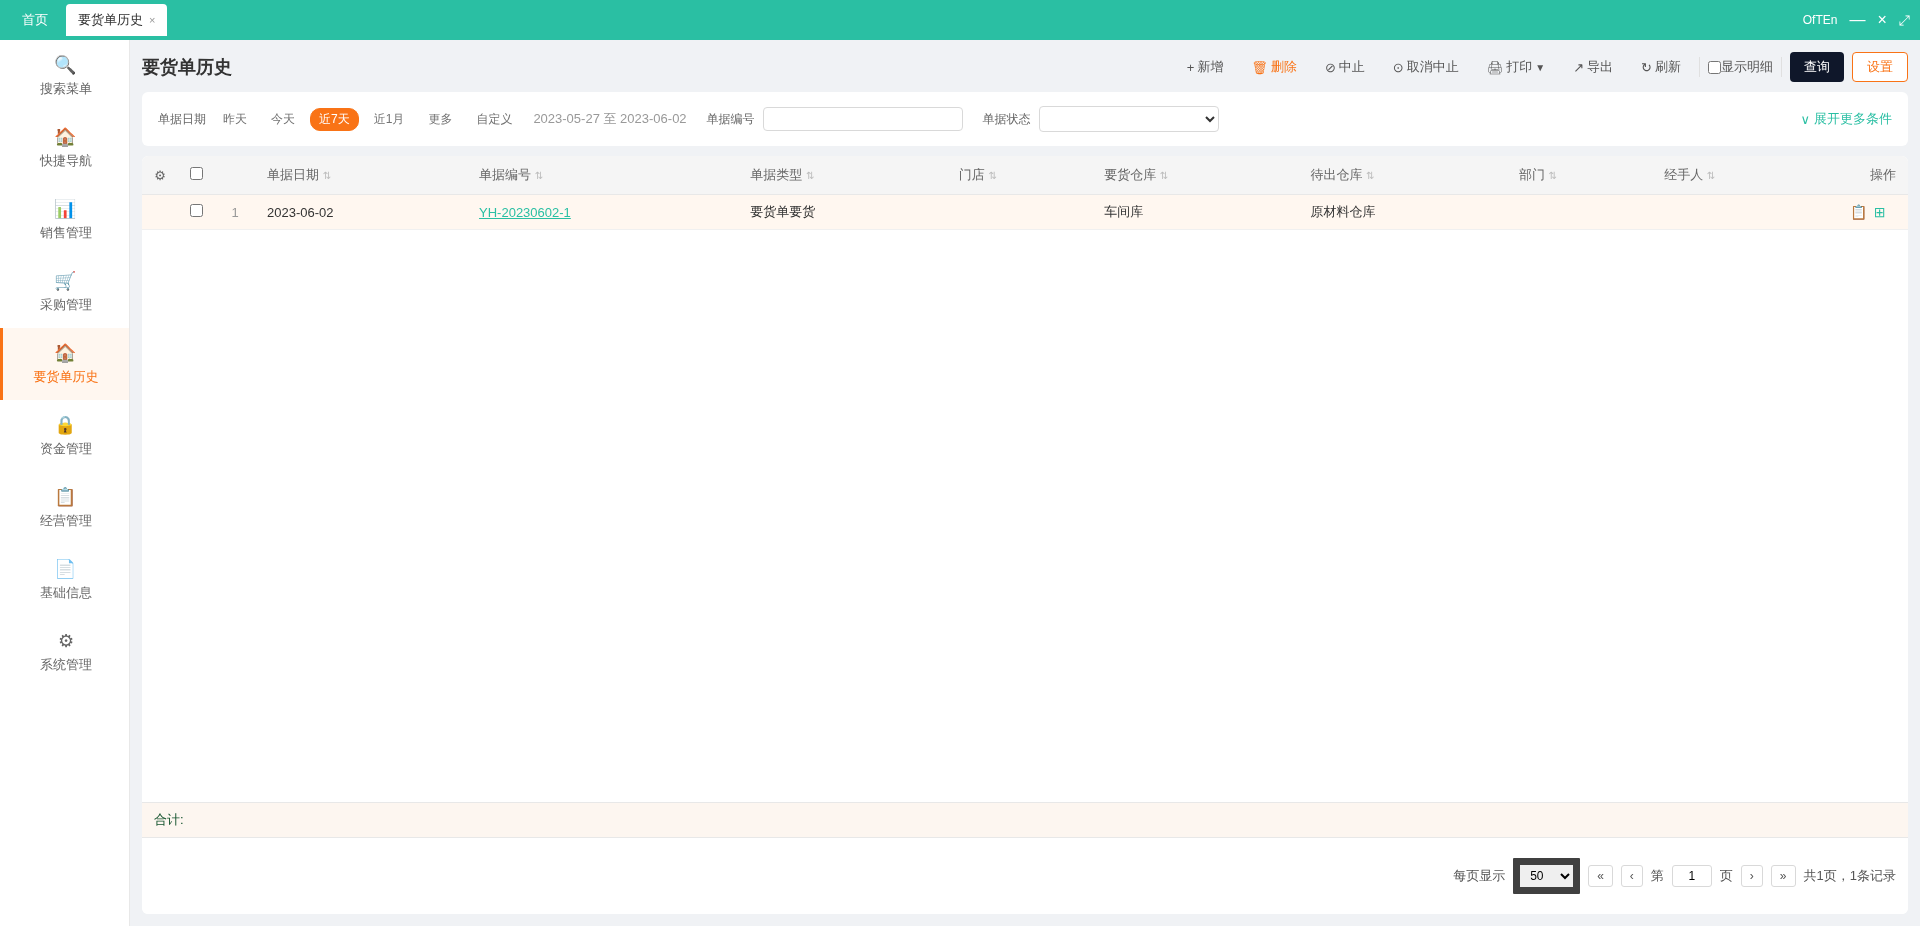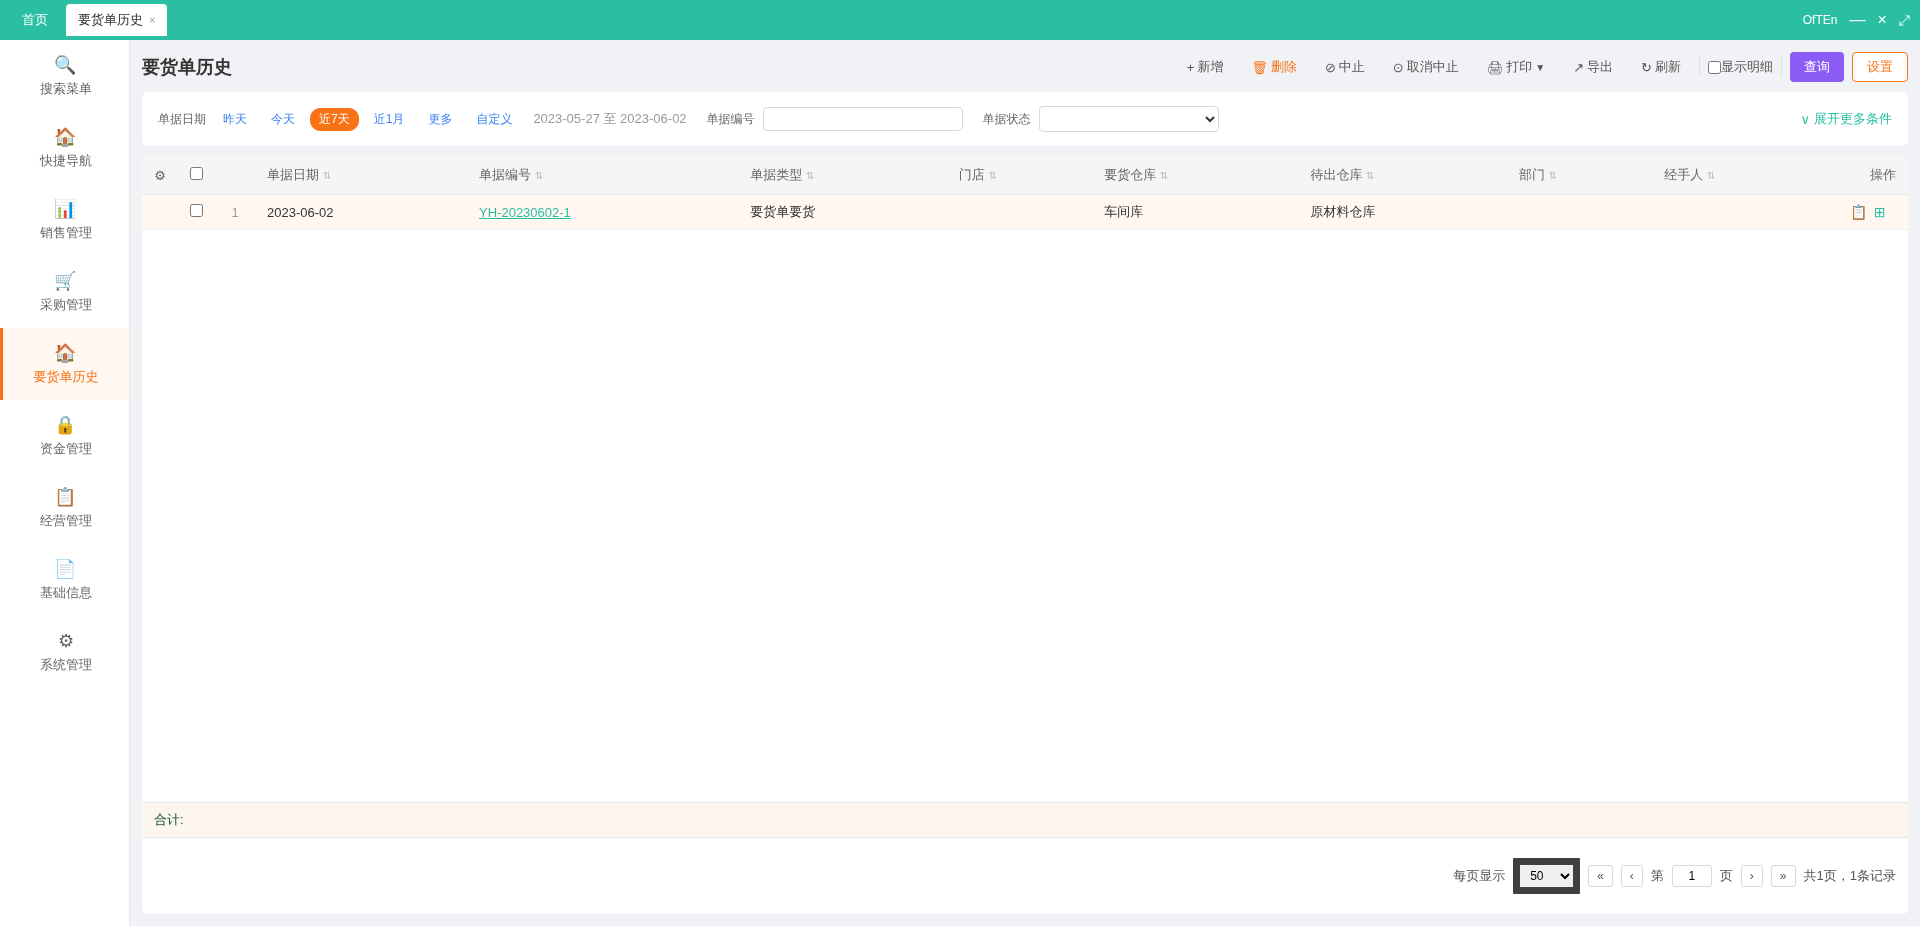--- a/index.html
+++ b/index.html
@@ -116,21 +116,21 @@
       gap: 3px;
       padding: 5px 10px;
       border: none;
       background: none;
       cursor: pointer;
       color: #555;
       font-size: 12px;
       border-radius: 3px;
     }
     .toolbar-btn.primary {
-      background: #8b5cf6;
+      background: #0f172a;
       color: #fff;
       border-radius: 4px;
       padding: 6px 14px;
     }
     .toolbar-btn.secondary {
       background: #fff;
       border: 1px solid #f97316;
       color: #f97316;
       border-radius: 4px;
       padding: 5px 14px;
@@ -158,21 +158,21 @@
       align-items: center;
       gap: 8px;
     }
     .filter-label { color: #666; white-space: nowrap; font-size: 12px; }
     .filter-chips { display: flex; gap: 6px; align-items: center; }
     .filter-chip {
       padding: 2px 8px;
       border-radius: 10px;
       font-size: 12px;
       cursor: pointer;
-      color: #3b82f6;
+      color: #737373;
       border: 1px solid transparent;
     }
     .filter-chip.active {
       background: #f97316;
       color: #fff;
       border-color: #f97316;
     }
     .filter-date-range { font-size: 13px; color: #999; margin-left: 4px; }
     .filter-input {
       border: 1px solid #d9d9d9;

